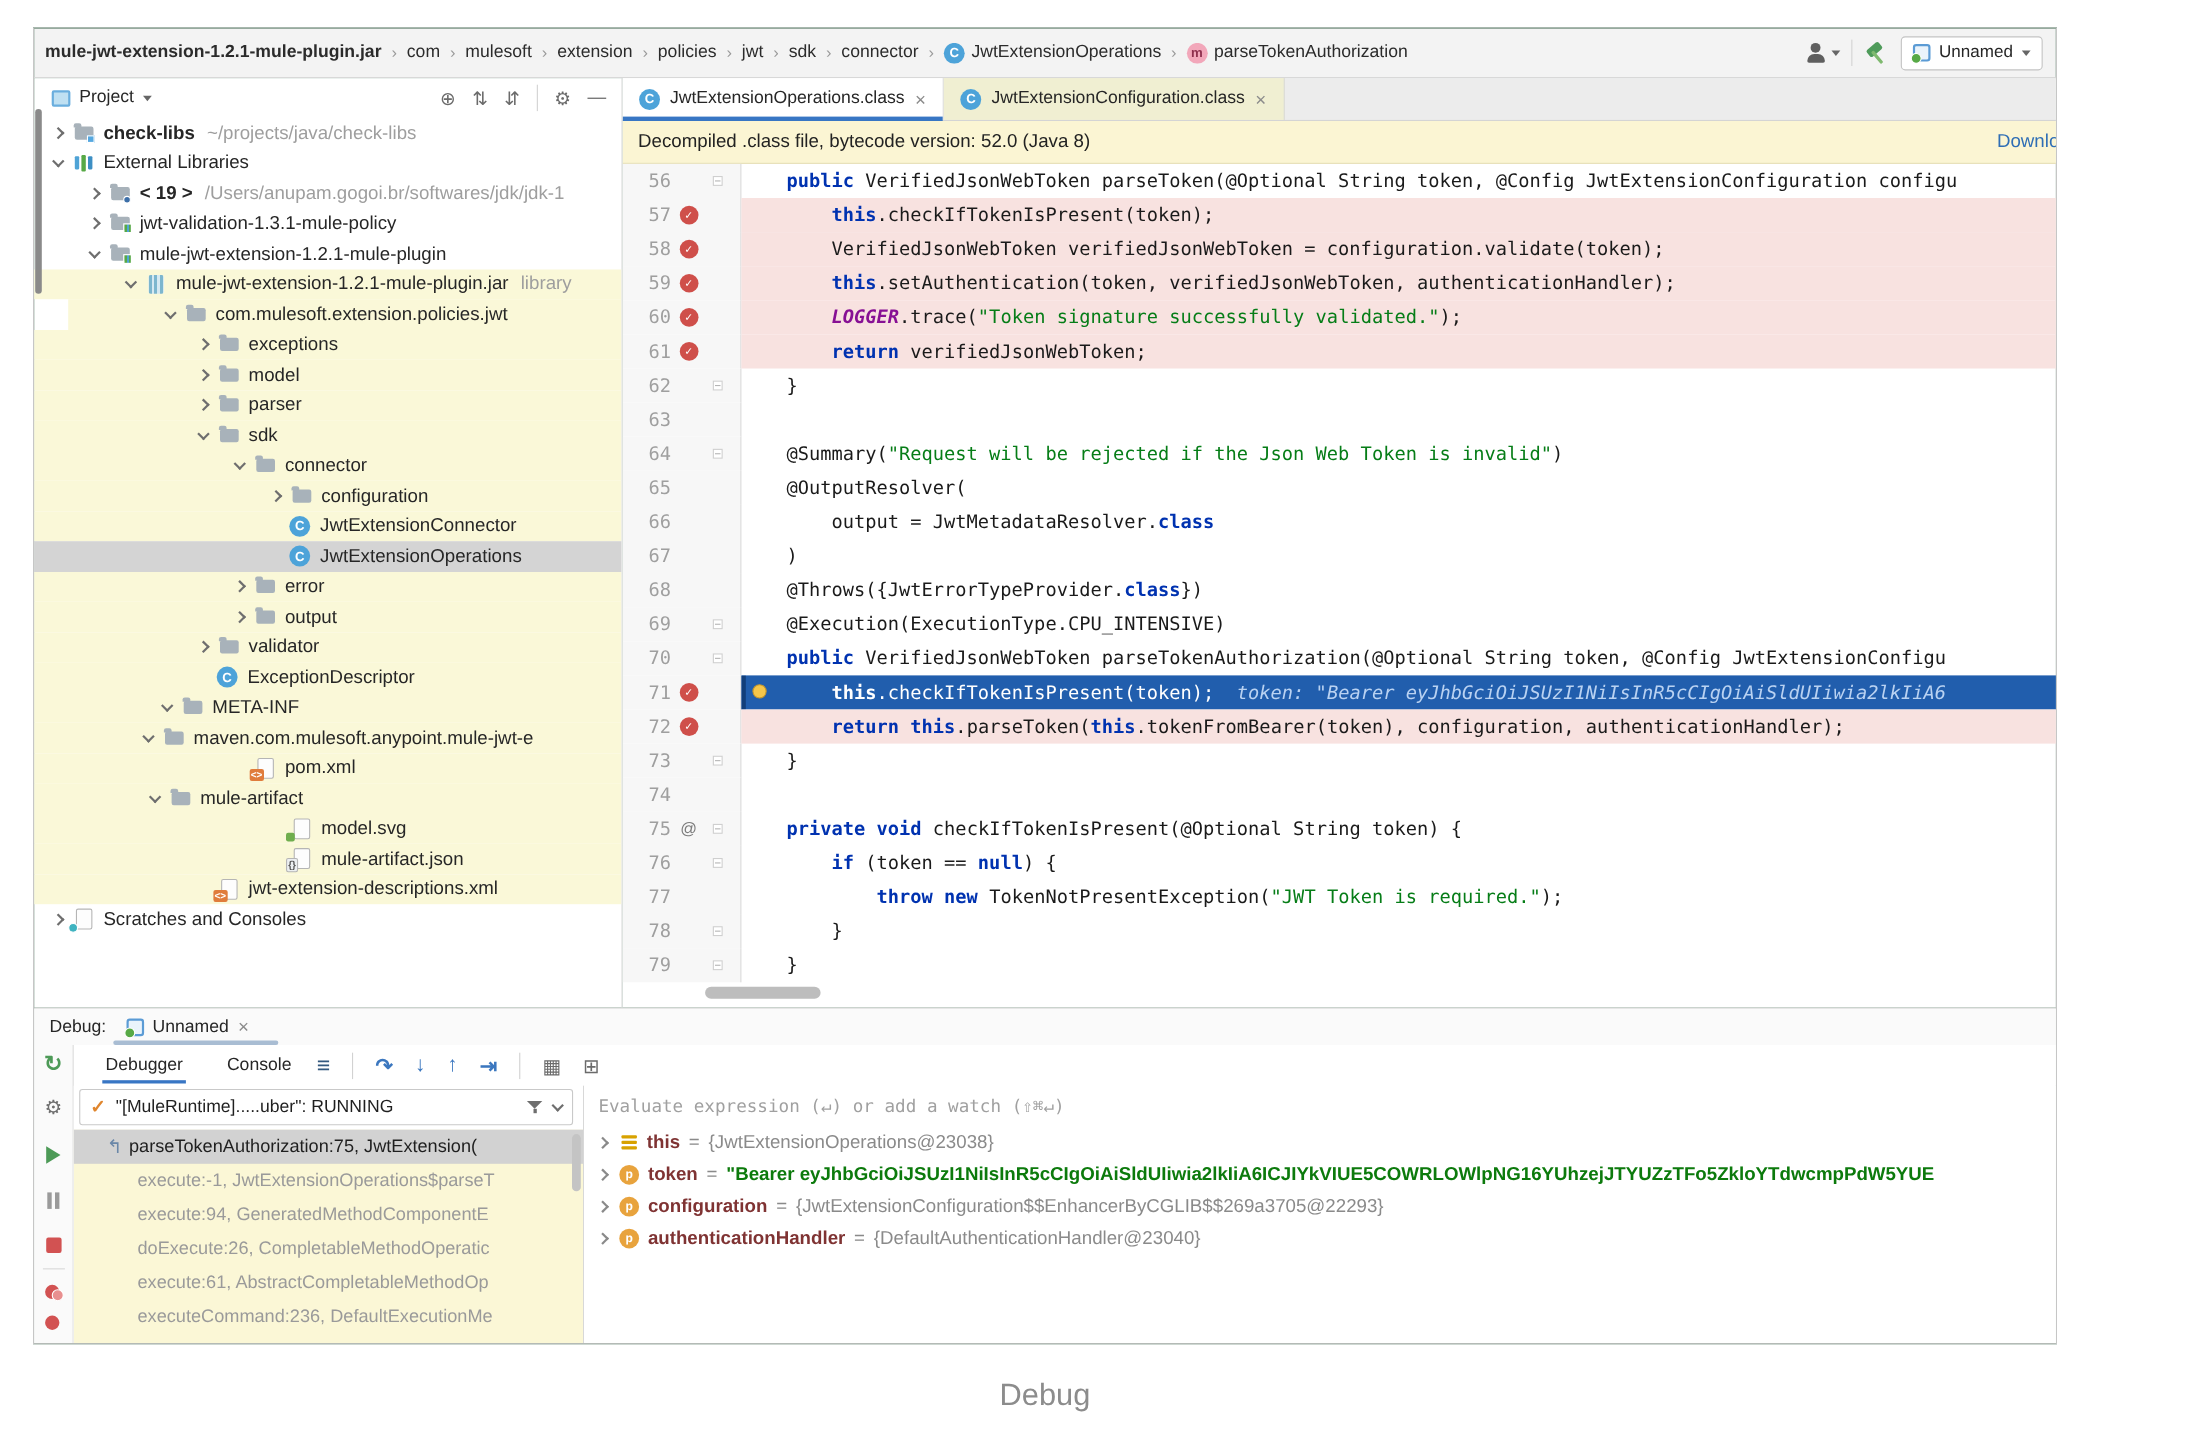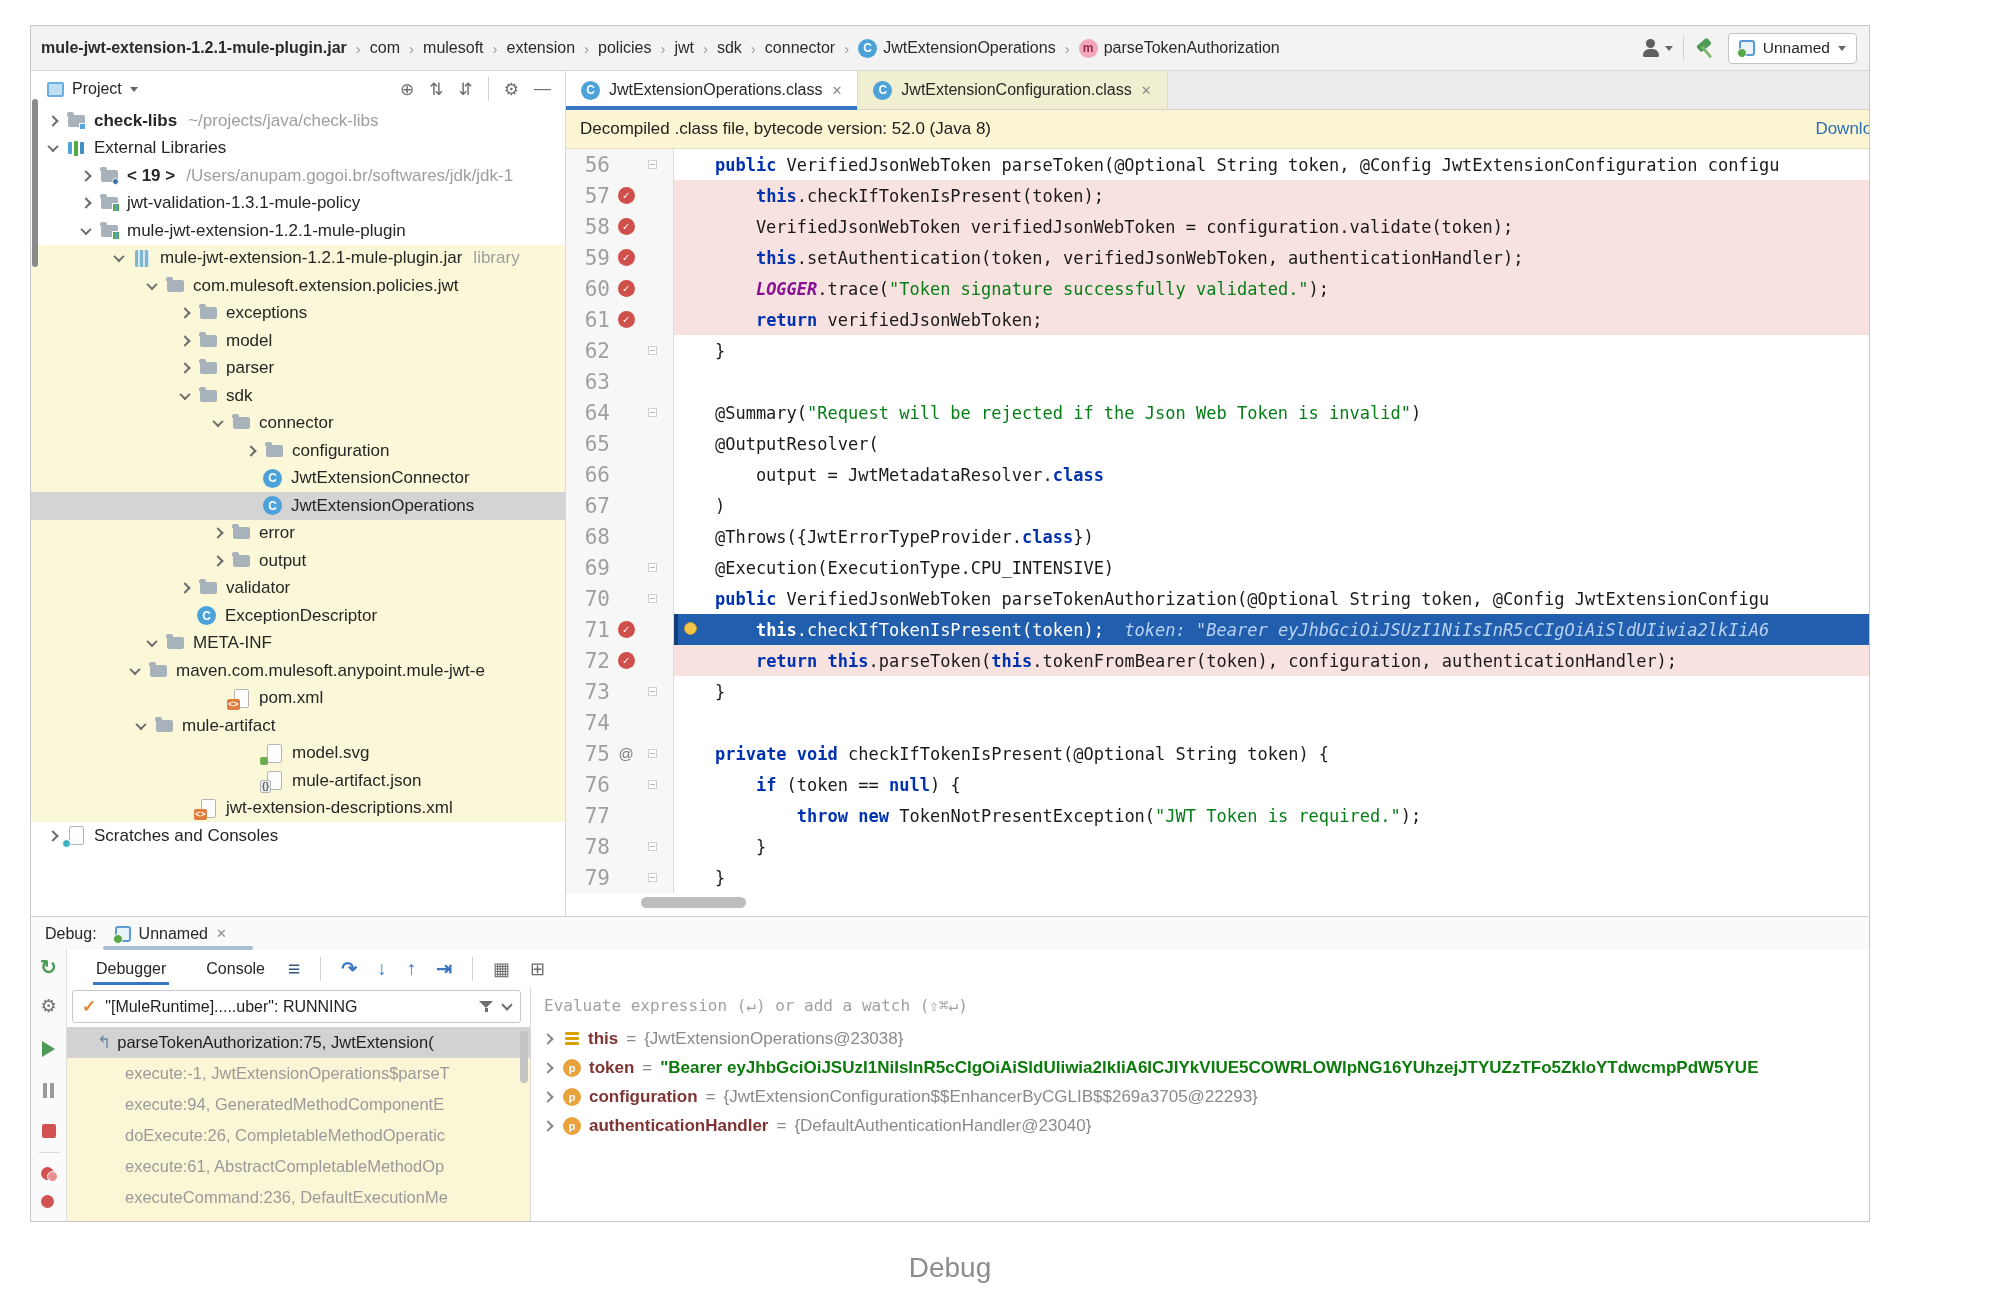--- a/index.html
+++ b/index.html
@@ -66,21 +66,21 @@
   .ed-tab { display:flex; align-items:center; gap:9px; padding:0 15px; font-size:16px; color:#262626; border-right:1px solid #d9d9d9; position:relative; white-space:nowrap; }
   .ed-tab.active { background:#fff; }
   .ed-tab.active::after { content:""; position:absolute; left:0; right:0; bottom:-1px; height:4px; background:#3876c4; }
   .ed-tab.alt { background:#f0efd2; }
   .xclose { color:#8b8b8b; font-size:13px; }
   .banner { height:39px; background:#fbf5d3; border-bottom:1px solid #e6dfb9; display:flex; align-items:center; padding:0 14px; font-size:17px; color:#222; }
   .blink { margin-left:auto; margin-right:-34px; color:#2f6eb5; }
   .code { position:absolute; top:78px; left:0; right:0; bottom:0; font-family:"DejaVu Sans Mono", monospace; font-size:17px; font-weight:500; color:#1a1a1a; }
   .cl { height:31px; display:flex; align-items:stretch; white-space:pre; }
   .gut { flex:0 0 108px; display:flex; align-items:center; background:#f7f7f7; border-right:1px solid #dcdcdc; }
-  .gnum { flex:0 0 44px; text-align:right; color:#9f9f9f; font-size:21px; }
+  .gnum { flex:0 0 44px; text-align:right; color:#9f9f9f; font-size:17px; }
   .gico { flex:0 0 32px; display:flex; justify-content:center; align-items:center; }
   .gfold { flex:0 0 20px; display:flex; justify-content:center; align-items:center; }
   .bpdot { width:17px; height:17px; border-radius:50%; background:#cf4f4a; color:#fff; font-size:11px; display:flex; align-items:center; justify-content:center; }
   .atmark { color:#7c7c7c; font-size:15px; font-family:"Liberation Sans",sans-serif; }
   .foldbox { width:9px; height:9px; border:1px solid #cfcfcf; background:#fff; position:relative; display:block; }
   .foldbox::after { content:""; position:absolute; left:1px; right:1px; top:3px; height:1px; background:#b5b5b5; }
   .ctext { flex:1; display:flex; align-items:center; overflow:hidden; position:relative; }
   .cl.bp .ctext { background:#f8e2e0; }
   .cl.exec .ctext { background:#215ead; color:#fff; }
   .execbar { position:absolute; left:0; top:0; bottom:0; width:4px; background:#123f7a; }
@@ -282,21 +282,21 @@
           <span class="tlabel">mule-jwt-extension-1.2.1-mule-plugin</span>
         </div>
         <div class="trow hl" style="padding-left: 76px;">
           <span class="chevbox">
             <span class="cv down"></span>
           </span>
           <span class="ti ti-jar"></span>
           <span class="tlabel">mule-jwt-extension-1.2.1-mule-plugin.jar</span>
           <span class="thint">library</span>
         </div>
-        <div class="trow hl" style="padding-left: 109px;">
+        <div class="trow hl" style="padding-left: 81px; margin-left: 31px;">
           <span class="chevbox">
             <span class="cv down"></span>
           </span>
           <span class="ti ti-folder"></span>
           <span class="tlabel">com.mulesoft.extension.policies.jwt</span>
         </div>
         <div class="trow hl" style="padding-left: 142px;">
           <span class="chevbox">
             <span class="cv right"></span>
           </span>

